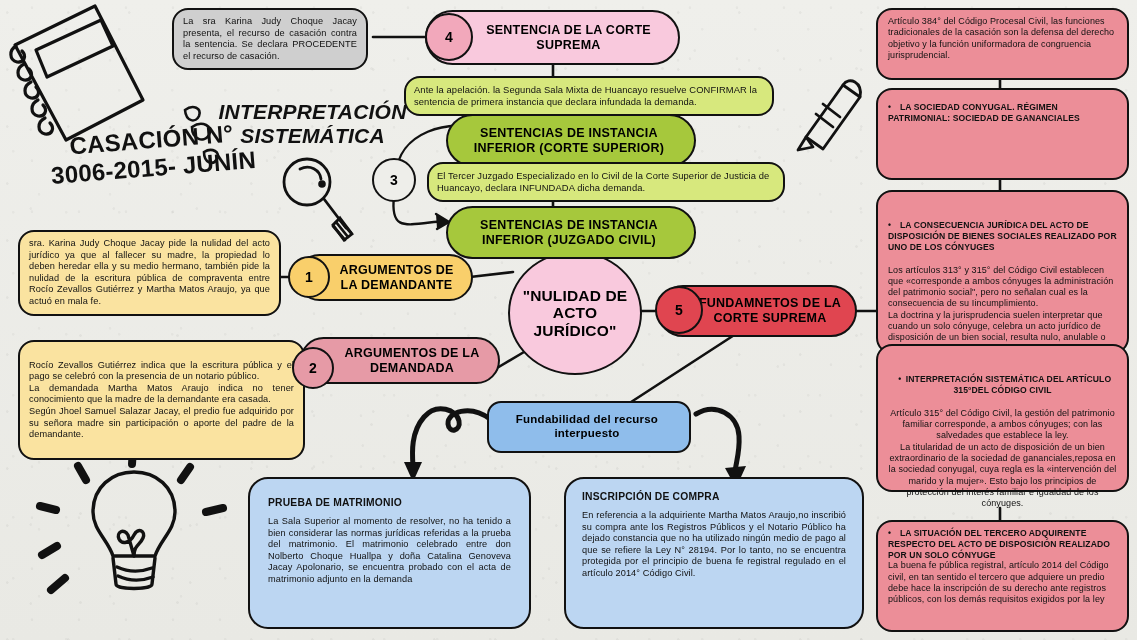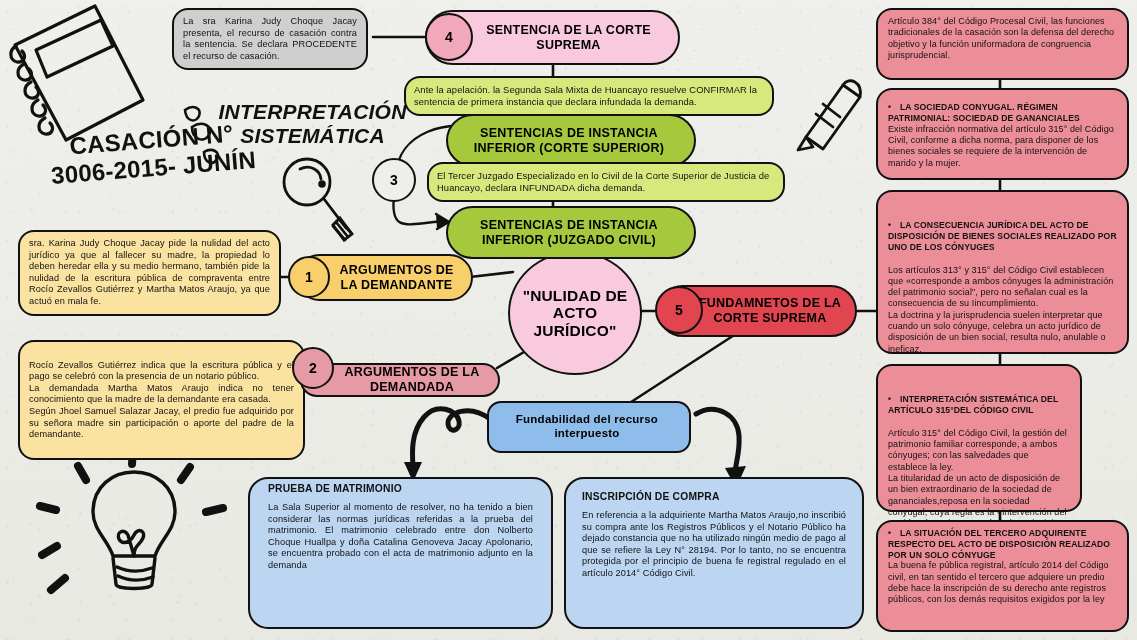--- a/index.html
+++ b/index.html
@@ -258,68 +258,67 @@
 Según Jhoel Samuel Salazar Jacay, el predio fue adquirido por su señora madre sin participación o aporte del padre de la demandante.</span>
 </div>
 
 <div class="pill c-yellow2" style="left:296px;top:254px;width:177px;height:47px;justify-content:center;">
   <span class="lbl" style="margin-left:28px;">ARGUMENTOS DE LA DEMANDANTE</span>
 </div>
 <div class="numbubble c-yellow2" style="left:288px;top:256px;width:42px;height:42px;">
   <span>1</span>
 </div>
 
-<div class="pill c-pink-m" style="left:300px;top:363px;width:200px;height:34px;">
+<div class="pill c-pink-m" style="left:300px;top:337px;width:200px;height:47px;">
   <span class="lbl" style="margin-left:28px;">ARGUMENTOS DE LA DEMANDADA</span>
 </div>
 <div class="numbubble c-pink-m" style="left:292px;top:347px;width:42px;height:42px;">
   <span>2</span>
 </div>
 
 <div class="pill c-red" style="left:657px;top:285px;width:200px;height:52px;">
   <span class="lbl" style="margin-left:30px;">FUNDAMNETOS DE LA CORTE SUPREMA</span>
 </div>
 <div class="numbubble c-red" style="left:655px;top:286px;width:48px;height:48px;">
   <span>5</span>
 </div>
 
 <div class="pill c-blue" style="left:487px;top:401px;width:204px;height:52px;border-radius:14px;">
   <span class="lbl" style="font-size:11.5px;">Fundabilidad del recurso interpuesto</span>
 </div>
 
-<div class="card c-blue-l" style="left:248px;top:477px;width:305px;height:152px;border-radius:20px;padding:4px 18px;">
+<div class="card c-blue-l" style="left:248px;top:477px;width:283px;height:152px;border-radius:20px;padding:18px 18px;">
   <span class="hdr">PRUEBA DE MATRIMONIO</span>
   <span class="t">La Sala Superior al momento de resolver, no ha tenido a bien considerar las normas jurídicas referidas a la prueba del matrimonio. El matrimonio celebrado entre don Nolberto Choque Huallpa y doña Catalina Genoveva Jacay Apolonario, se encuentra probado con el acta de matrimonio adjunto en la demanda</span>
 </div>
 
 <div class="card c-blue-l" style="left:564px;top:477px;width:300px;height:152px;border-radius:20px;padding:12px 16px;">
   <span class="hdr">INSCRIPCIÓN DE COMPRA</span>
   <span class="t">En referencia a la adquiriente Martha Matos Araujo,no inscribió su compra ante los Registros Públicos y el Notario Público ha dejado constancia que no ha utilizado ningún medio de pago al que se refiere la Ley N° 28194. Por lo tanto, no se encuentra protegida por el principio de buena fe registral regulado en el artículo 2014° Código Civil.</span>
 </div>
 
 <div class="card c-salmon" style="left:876px;top:8px;width:253px;height:72px;padding:6px 10px;text-align:left;">
   <span class="t" style="font-size:9px;">Artículo 384° del Código Procesal Civil, las funciones tradicionales de la casación son la defensa del derecho objetivo y la función uniformadora de congruencia jurisprudencial.</span>
 </div>
 
 <div class="card c-salmon" style="left:876px;top:88px;width:253px;height:92px;padding:12px 10px;text-align:left;">
   <span class="hdr-c">
     <span style="display:inline-block;width:12px;">•</span><span>LA SOCIEDAD CONYUGAL. RÉGIMEN PATRIMONIAL: SOCIEDAD DE GANANCIALES</span>
   </span>
-  <span class="t" style="font-size:9px;">Existe infracción normativa del artículo 315° del Código Civil, conforme a dicha norma, para disponer de los bienes sociales se requiere de la intervención de marido y la mujer.</span>
 </div>
 
 <div class="card c-salmon" style="left:876px;top:190px;width:253px;height:164px;padding:6px 10px;text-align:left;white-space:pre-line;">
   <span class="hdr-c">
     <span style="display:inline-block;width:12px;">•</span><span>LA CONSECUENCIA JURÍDICA DEL ACTO DE DISPOSICIÓN DE BIENES SOCIALES REALIZADO POR UNO DE LOS CÓNYUGES</span>
   </span>
   <span class="t" style="font-size:9px;">Los artículos 313° y 315° del Código Civil establecen que «corresponde a ambos cónyuges la administración del patrimonio social", pero no señalan cual es la consecuencia de su Iincumplimiento.
 La doctrina y la jurisprudencia suelen interpretar que cuando un solo cónyuge, celebra un acto jurídico de disposición de un bien social, resulta nulo, anulable o ineficaz.</span>
 </div>
 
-<div class="card c-salmon" style="left:876px;top:364px;width:206px;height:148px;padding:6px 10px;text-align:left;white-space:pre-line;">
+<div class="card c-salmon" style="left:876px;top:344px;width:253px;height:148px;padding:6px 10px;text-align:center;white-space:pre-line;">
   <span class="hdr-c">
     <span style="display:inline-block;width:12px;">•</span><span>INTERPRETACIÓN SISTEMÁTICA DEL ARTÍCULO 315°DEL CÓDIGO CIVIL</span>
   </span>
   <span class="t" style="font-size:9px;">Artículo 315° del Código Civil, la gestión del patrimonio familiar corresponde,  a ambos cónyuges; con las salvedades que establece la ley.
  La titularidad de un acto de disposición de un bien extraordinario de la sociedad de gananciales,reposa en la sociedad conyugal, cuya regla es la «intervención del marido y la mujer». Esto bajo los principios de protección del interés familiar e igualdad de los cónyuges.</span>
 </div>
 
 <div class="card c-salmon" style="left:876px;top:520px;width:253px;height:112px;padding:6px 10px;text-align:left;">
   <span class="hdr-c">
     <span style="display:inline-block;width:12px;">•</span><span>LA SITUACIÓN DEL TERCERO ADQUIRENTE RESPECTO DEL ACTO DE DISPOSICIÓN REALIZADO POR UN SOLO CÓNYUGE</span>

